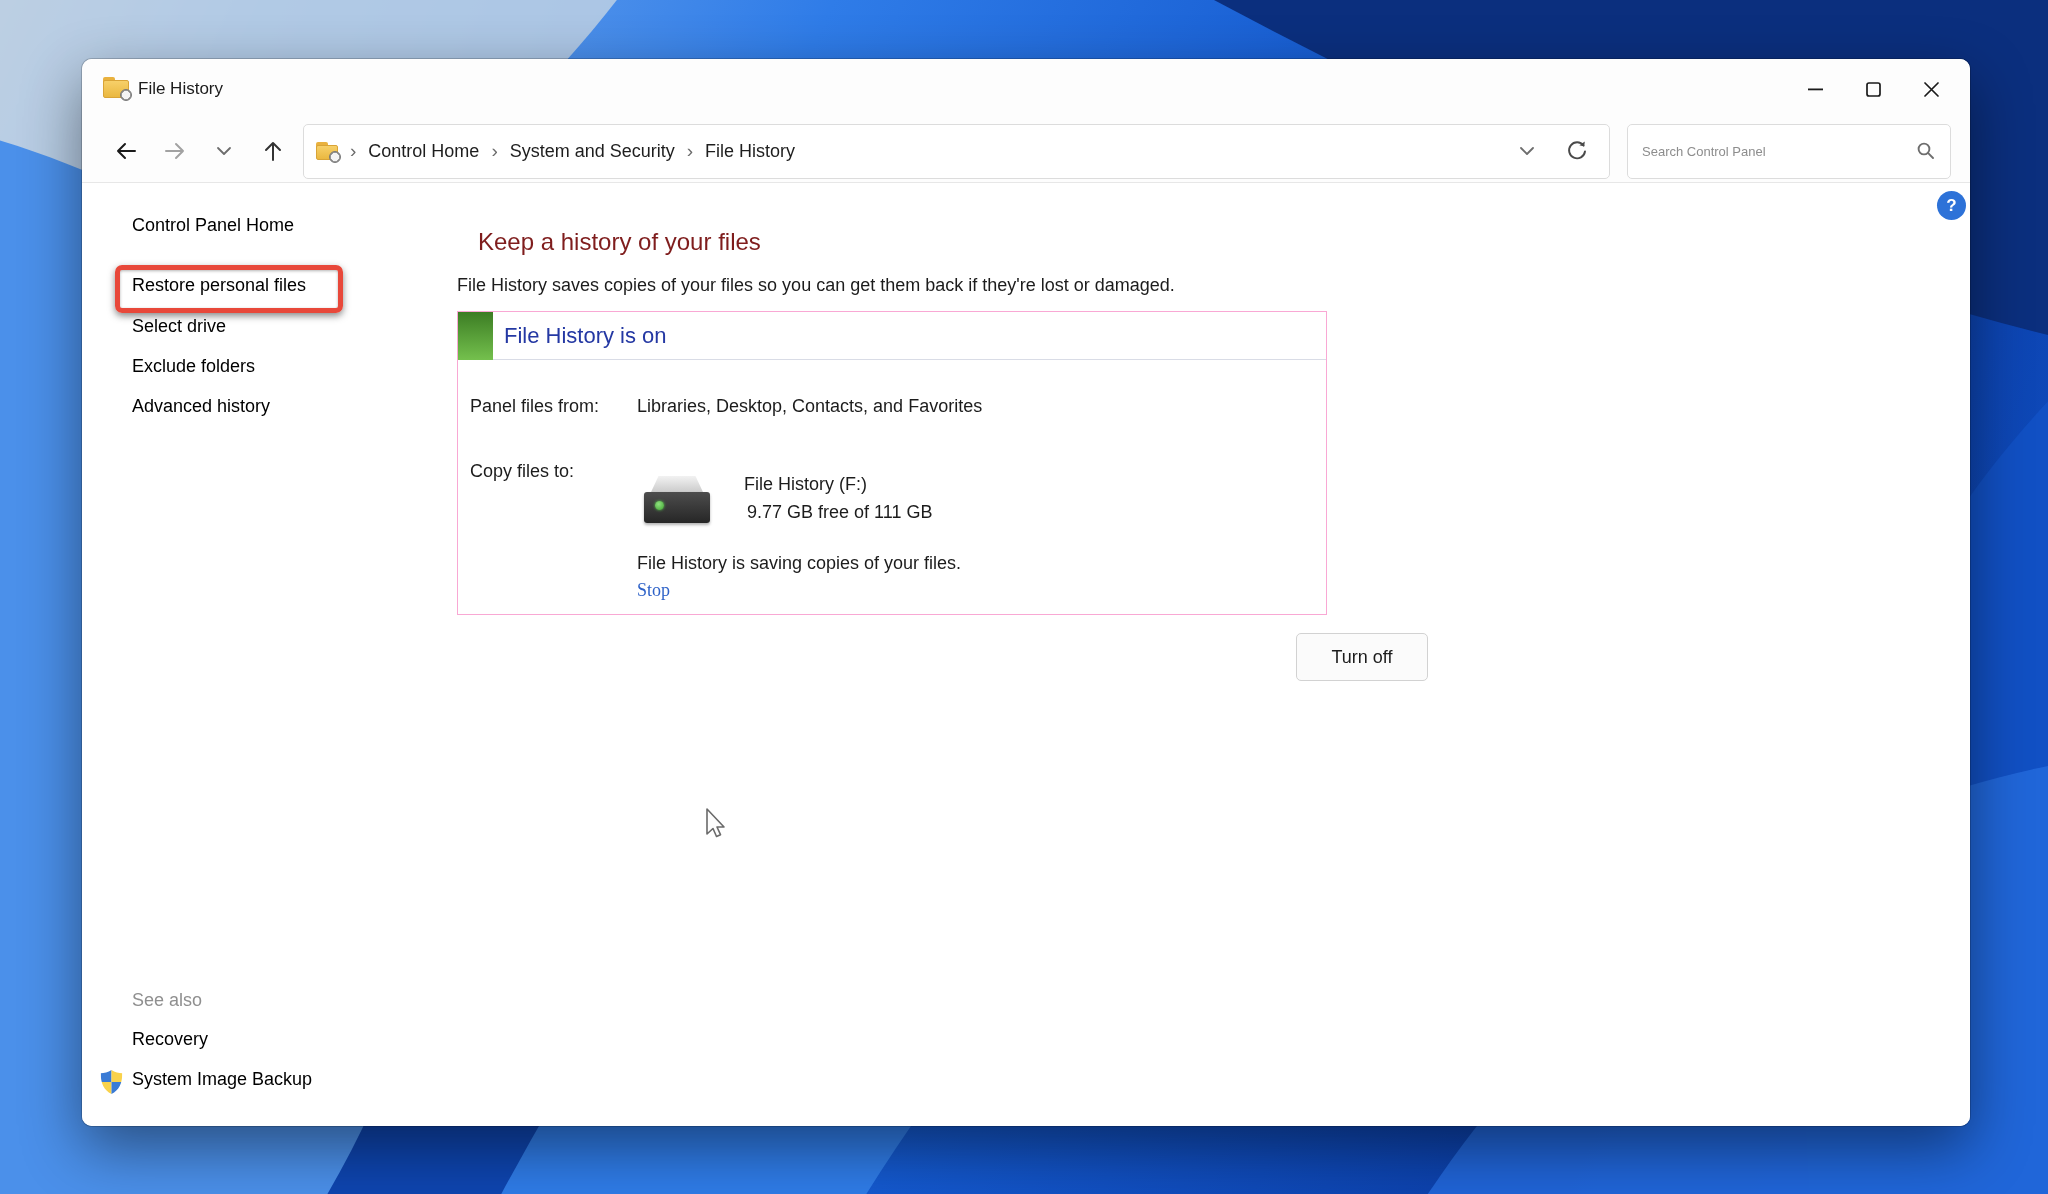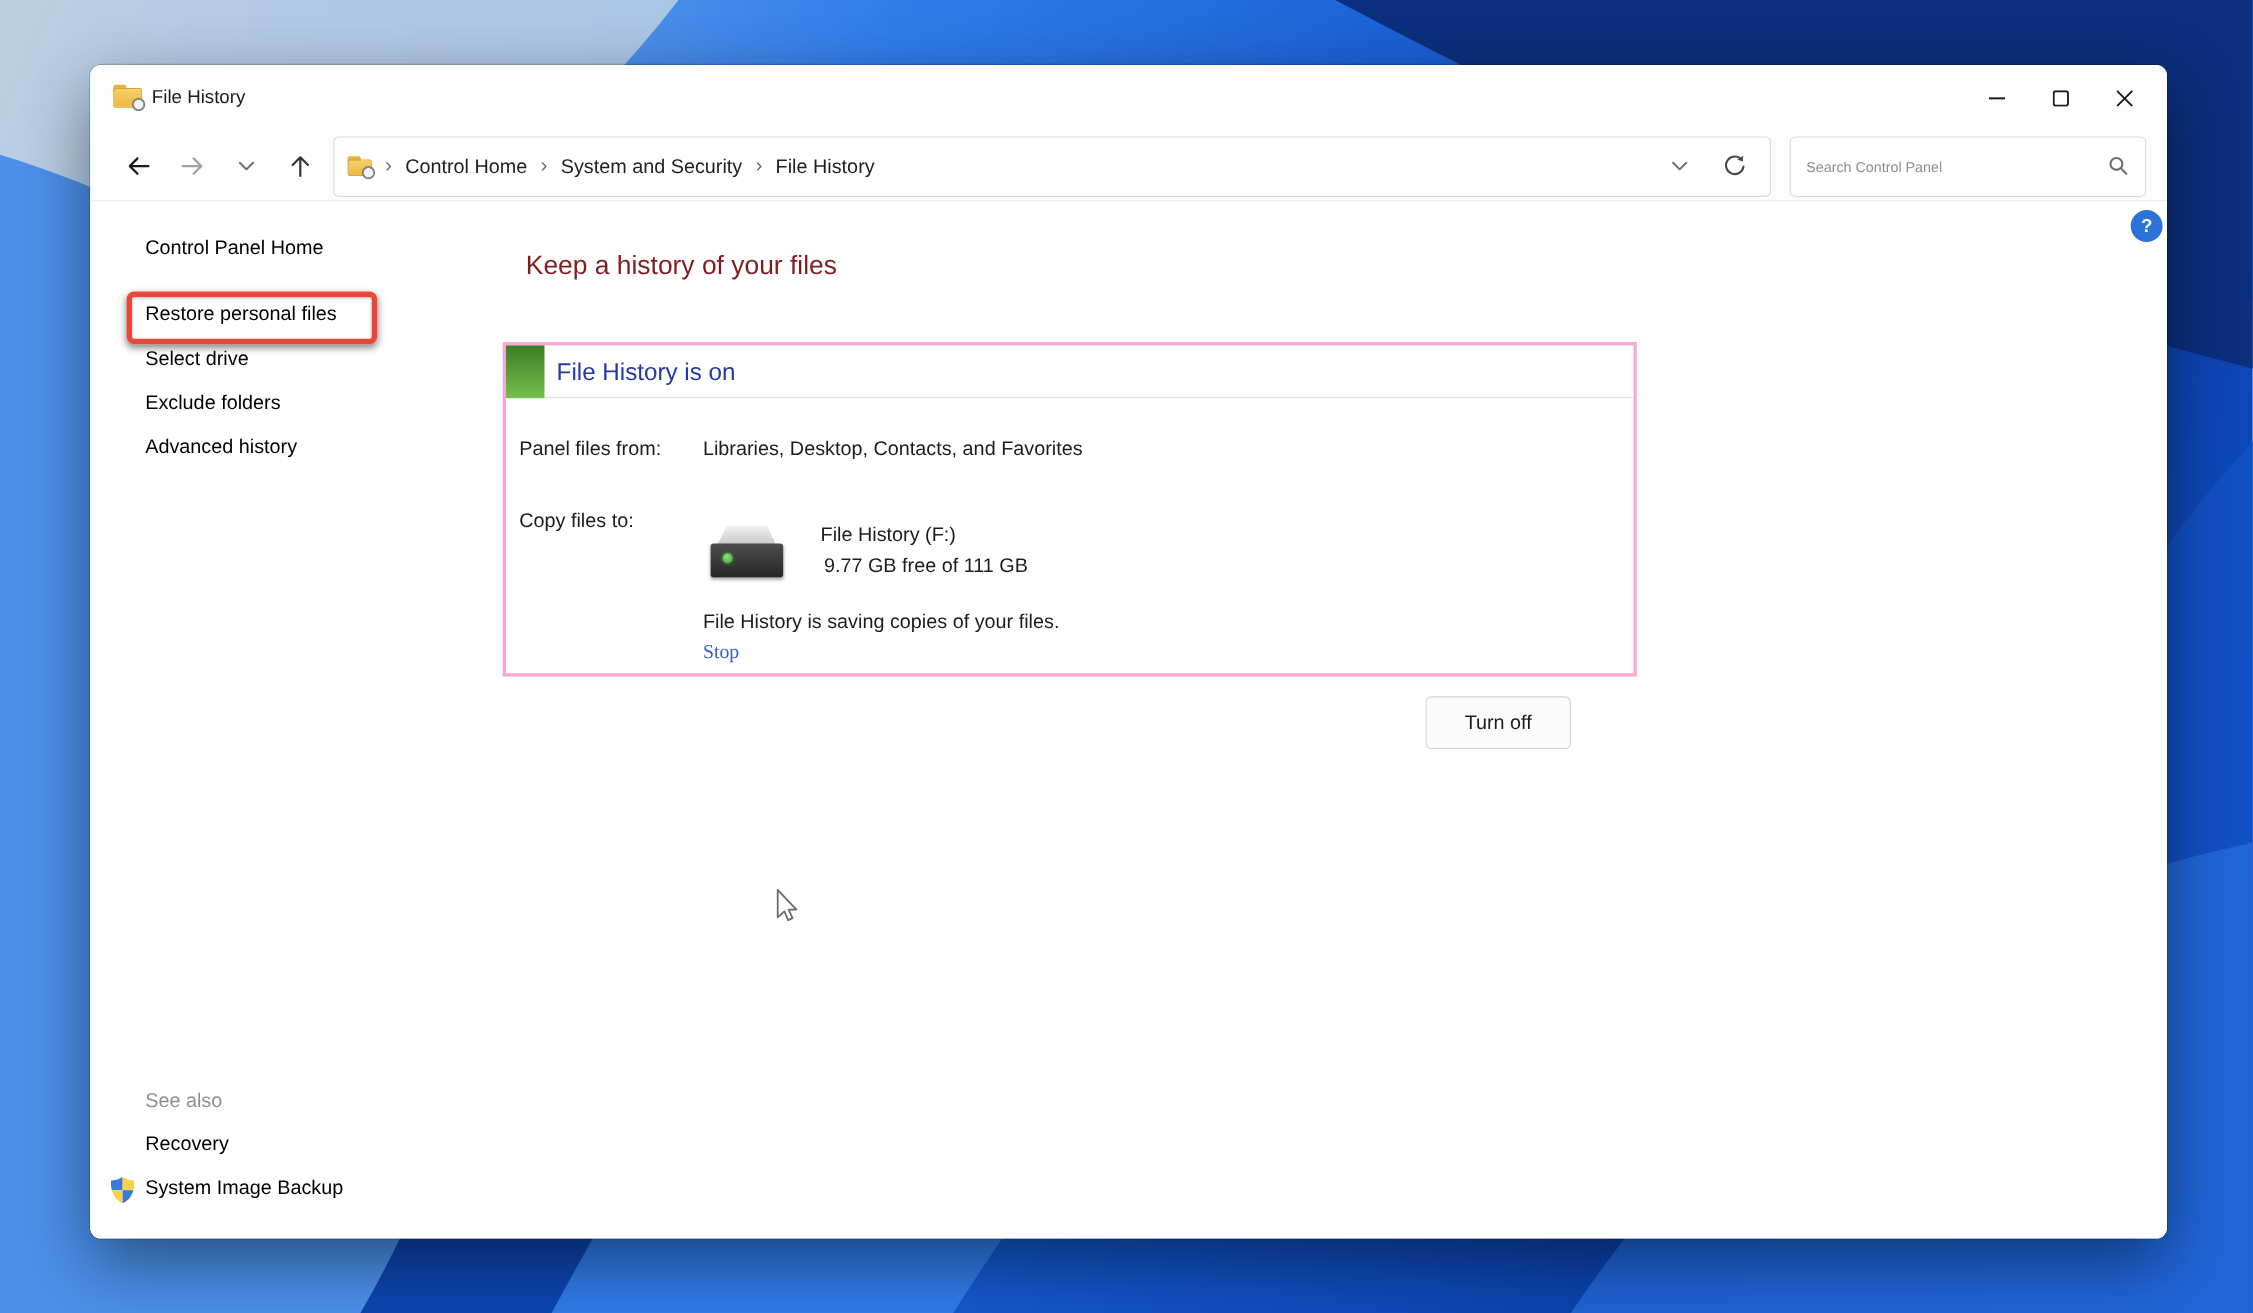--- a/index.html
+++ b/index.html
@@ -55,22 +55,22 @@
 
   .side-link { position:absolute; left:50px; font-size:18px; color:#000000; white-space:nowrap; cursor:default; }
   .annotation-box { position:absolute; left:33px; top:81px; width:228px; height:48px;
     border:5px solid #e8483a; border-radius:7px; box-shadow:0 3px 7px rgba(40,40,40,.55), inset 0 1px 3px rgba(40,40,40,.35); }
   .see-also { position:absolute; left:50px; font-size:18px; color:#8f8f8f; }
   .shield { position:absolute; left:17px; top:885px; }
 
   .page-heading { position:absolute; left:396px; top:44px; font-size:24px; color:#7f1d1d; }
   .page-desc { position:absolute; left:375px; top:91px; font-size:18px; color:#1c1c1c; }
 
-  .status-box { position:absolute; left:375px; top:127px; width:1031px; height:304px;
-    border:3px solid #f9a8d4; background:#fff; }
+  .status-box { position:absolute; left:375px; top:127px; width:870px; height:304px;
+    border:1px solid #f9a8d4; background:#fff; }
   .status-header { position:absolute; left:0; top:0; right:0; height:48px; border-bottom:1px solid #d9dce6; }
   .status-green { position:absolute; left:0; top:0; width:35px; height:48px;
     background:linear-gradient(180deg,#3c7d24,#74c04d); }
   .status-title { position:absolute; left:46px; top:11px; font-size:22px; color:#2438a3; }
   .sb-text { position:absolute; font-size:18px; color:#1c1c1c; white-space:nowrap; }
   .link { color:#2e62c8; cursor:pointer;font-family:Liberation Serif, serif; }
 
   
   .drive { position:absolute; left:186px; top:164px; width:66px; height:47px; }
   .drive .dtop { position:absolute; left:0; top:0; width:100%; height:17px;
@@ -207,20 +207,21 @@
         <g clip-path="url(#shieldClip)">
           <rect x="0" y="0" width="11" height="12" fill="#3a7bd5"></rect>
           <rect x="11" y="0" width="11" height="12" fill="#f9d24b"></rect>
           <rect x="0" y="12" width="11" height="12" fill="#f9d24b"></rect>
           <rect x="11" y="12" width="11" height="12" fill="#3a7bd5"></rect>
         </g>
       </svg>
       <div class="side-link" style="top:885px;">System Image Backup</div>
 
       <div class="page-heading">Keep a history of your files</div>
+      <div class="page-desc">File History saves copies of your files so you can get them back if they're lost or damaged.</div>
 
       <div class="status-box">
         <div class="status-header">
           <div class="status-green"></div>
           <div class="status-title">File History is on</div>
         </div>
         <div class="sb-text" style="left:12px; top:84px;">Panel files from:</div>
         <div class="sb-text" style="left:179px; top:84px;">Libraries, Desktop, Contacts, and Favorites</div>
         <div class="sb-text" style="left:12px; top:149px;">Copy files to:</div>
 

